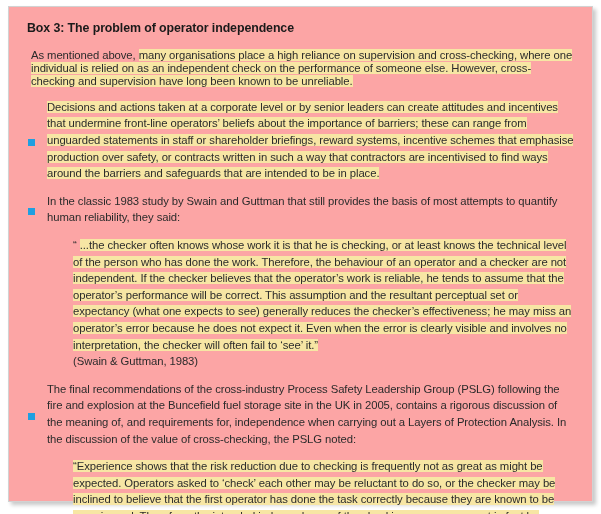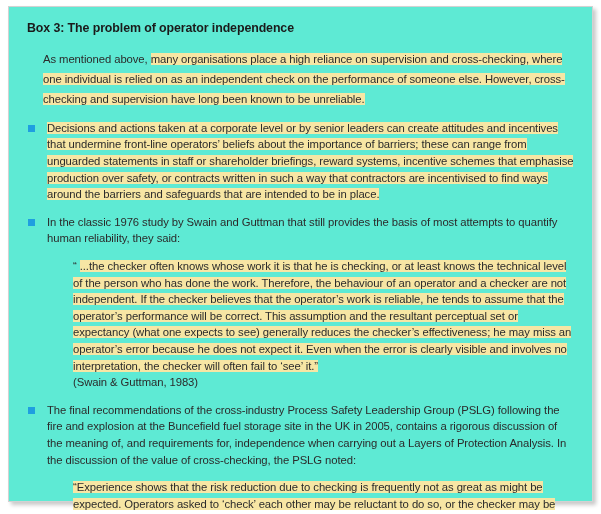--- a/index.html
+++ b/index.html
@@ -13,54 +13,54 @@
     font-family: "Liberation Sans", sans-serif;
     overflow: hidden;
   }
 
   #box {
     position: absolute;
     left: 8px;
     top: 6px;
     width: 585px;
     height: 496px;
-    background: #5eead4;
+    background: #fca5a5;
     border: 1px solid #d2d2d2;
     box-sizing: border-box;
     box-shadow: 3px 3px 4px rgba(0,0,0,0.22);
     padding: 14px 18px 10px 18px;
   }
 
   .title {
     font-size: 12.4px;
     font-weight: bold;
     color: #1a1a1a;
     letter-spacing: -0.1px;
     margin: 0 0 13px 0;
     line-height: 1.2;
   }
 
   .para {
     font-size: 11.3px;
     color: #2b2b2b;
-    line-height: 20px;
-    margin: 0 0 11px 16px;
+    line-height: 13px;
+    margin: 0 0 11px 4px;
     text-align: left;
     letter-spacing: -0.08px;
   }
 
   .hl {
     background: #f7e6a4;
     box-decoration-break: clone;
     -webkit-box-decoration-break: clone;
   }
 
   .bullet-row {
     display: flex;
-    align-items: flex-start;
+    align-items: center;
     margin: 0 0 11px 0;
   }
   .bullet-marker {
     flex: 0 0 auto;
     width: 7px;
     height: 7px;
     background: #1f9fe0;
     margin: 5px 12px 0 1px;
   }
   .bullet-body {
@@ -97,21 +97,21 @@
 
   <p class="para"><span>As mentioned above, </span><span class="hl">many organisations place a high reliance on supervision and cross-checking, where one individual is relied on as an independent check on the performance of someone else. However, cross-checking and supervision have long been known to be unreliable.</span></p>
 
   <div class="bullet-row">
     <span class="bullet-marker"></span>
     <div class="bullet-body"><span class="hl">Decisions and actions taken at a corporate level or by senior leaders can create attitudes and incentives that undermine front-line operators’ beliefs about the importance of barriers; these can range from unguarded statements in staff or shareholder briefings, reward systems, incentive schemes that emphasise production over safety, or contracts written in such a way that contractors are incentivised to find ways around the barriers and safeguards that are intended to be in place.</span></div>
   </div>
 
   <div class="bullet-row">
     <span class="bullet-marker"></span>
-    <div class="bullet-body">In the classic 1976 study by Swain and Guttman that still provides the basis of most attempts to quantify human reliability, they said:</div>
+    <div class="bullet-body">In the classic 1983 study by Swain and Guttman that still provides the basis of most attempts to quantify human reliability, they said:</div>
   </div>
 
   <div class="quote-block"><span class="qmark">“ </span><span class="hl">...the checker often knows whose work it is that he is checking, or at least knows the technical level of the person who has done the work. Therefore, the behaviour of an operator and a checker are not independent. If the checker believes that the operator’s work is reliable, he tends to assume that the operator’s performance will be correct. This assumption and the resultant perceptual set or expectancy (what one expects to see) generally reduces the checker’s effectiveness; he may miss an operator’s error because he does not expect it. Even when the error is clearly visible and involves no interpretation, the checker will often fail to ‘see’ it.”</span><span class="cite">(Swain &amp; Guttman, 1983)</span></div>
 
   <div class="bullet-row">
     <span class="bullet-marker"></span>
     <div class="bullet-body">The final recommendations of the cross-industry Process Safety Leadership Group (PSLG) following the fire and explosion at the Buncefield fuel storage site in the UK in 2005, contains a rigorous discussion of the meaning of, and requirements for, independence when carrying out a Layers of Protection Analysis. In the discussion of the value of cross-checking, the PSLG noted:</div>
   </div>
 
   <div class="quote-block second"><span class="hl">“Experience shows that the risk reduction due to checking is frequently not as great as might be expected. Operators asked to ‘check’ each other may be reluctant to do so, or the checker may be inclined to believe that the first operator has done the task correctly because they are known to be experienced. Therefore, the intended independence of the checking process may not in fact be achieved.”</span></div>

